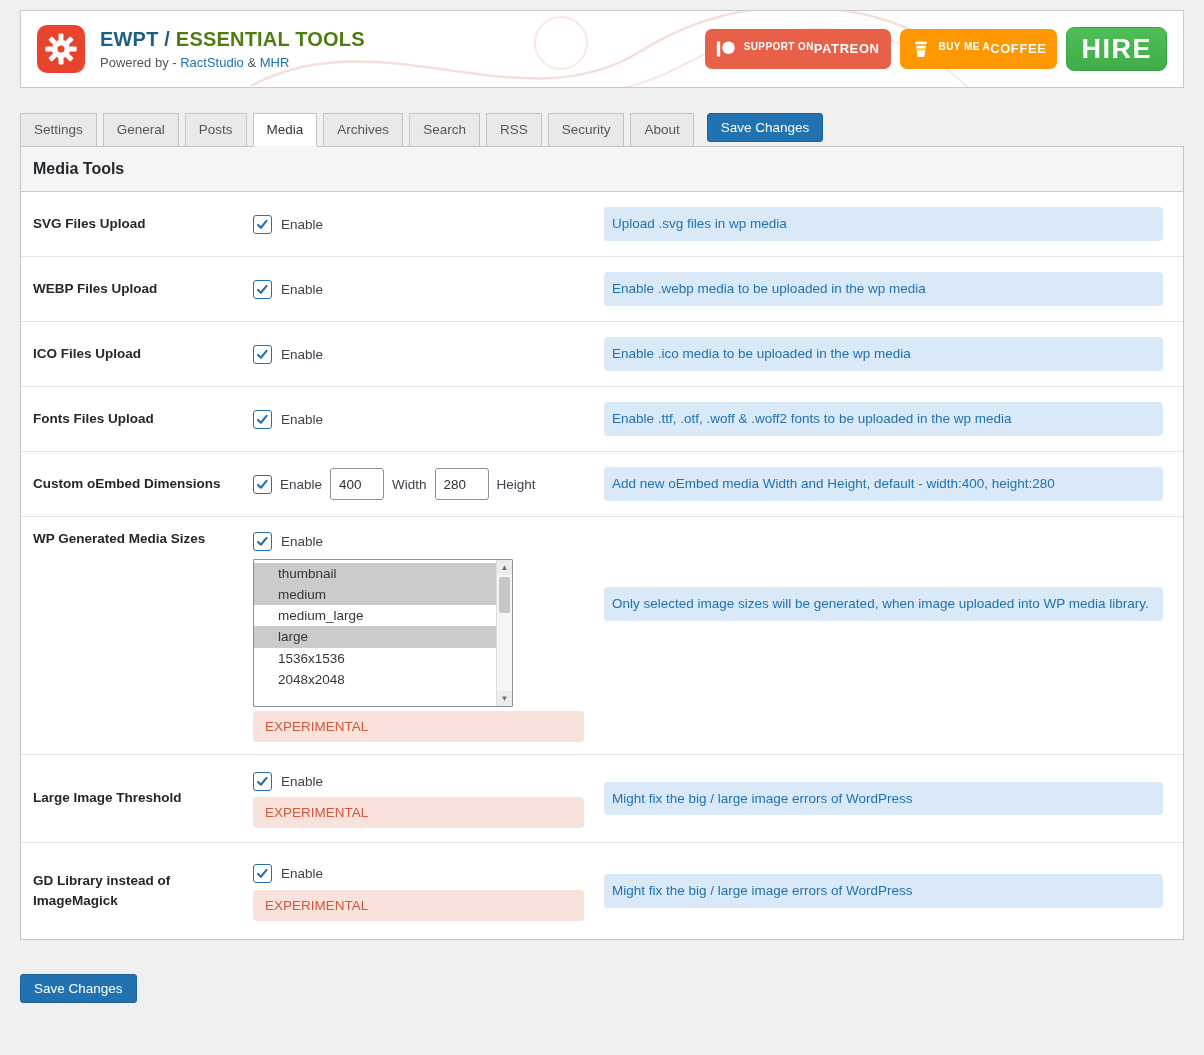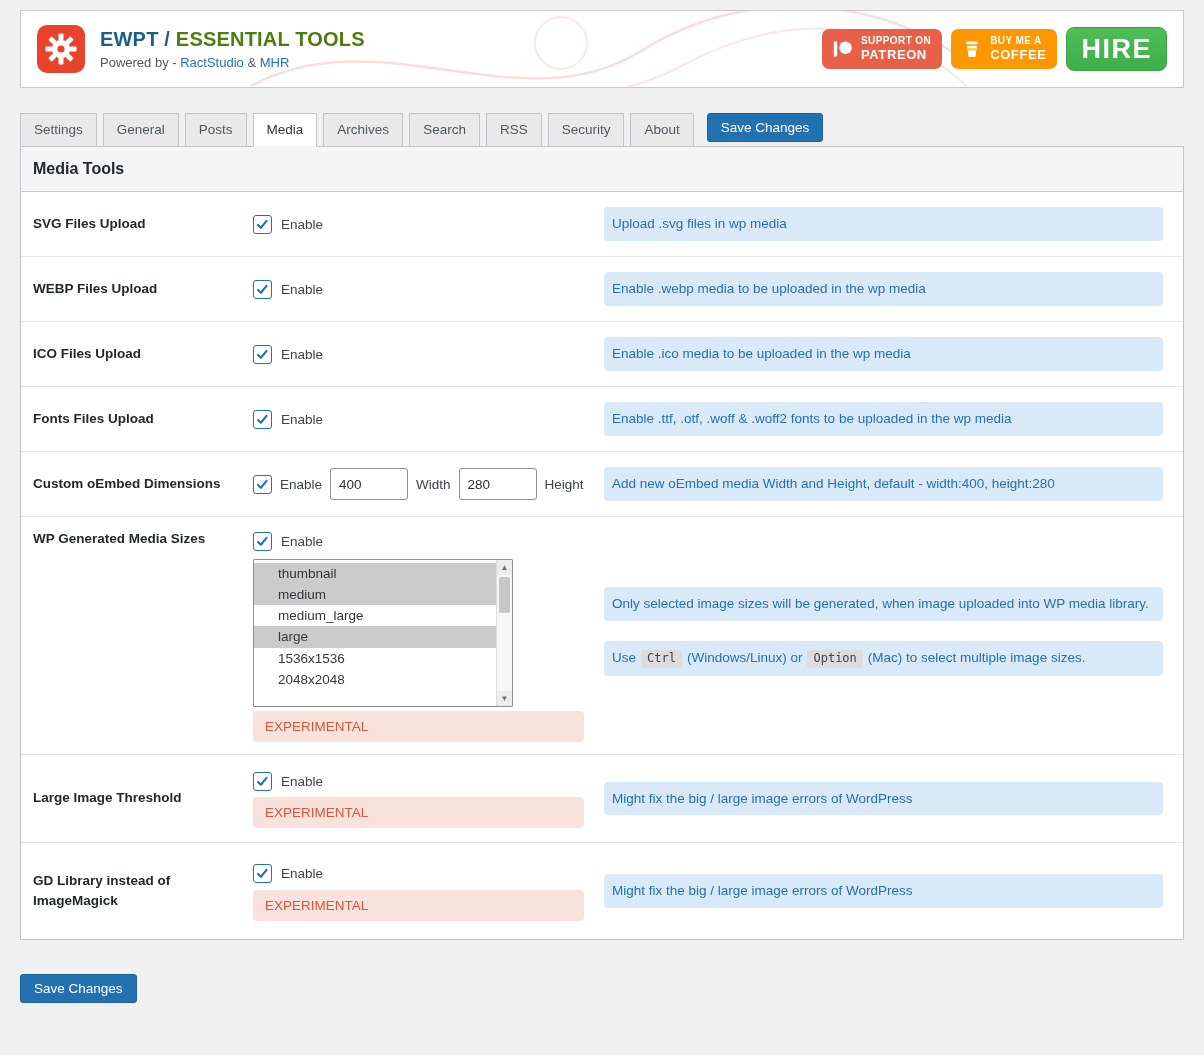--- a/index.html
+++ b/index.html
@@ -28,21 +28,21 @@
   .app-title { font-size: 20px; font-weight: bold; letter-spacing: .2px; }
   .app-title .t1 { color: #1b5e87; }
   .app-title .t2 { color: #4d7c0f; }
   .powered { margin-top: 4px; font-size: 13px; color: #50575e; }
   .powered a { color: #2271b1; text-decoration: none; cursor: pointer; }
   .header-actions { margin-left: auto; display: flex; gap: 9px; align-items: center; position: relative; z-index: 1; }
   .hbtn {
     display: flex; align-items: center; gap: 8px; border-radius: 7px;
     padding: 6px 11px; color: #fff; text-decoration: none; height: 40px; cursor: pointer;
   }
-  .hbtn .lines { display: flex; flex-direction: column; line-height: 1.18; }
+  .hbtn .lines { display: flex; flex-direction: row; line-height: 1.18; }
   .hbtn .l1 { font-size: 10px; font-weight: bold; letter-spacing: .4px; white-space: nowrap; }
   .hbtn .l2 { font-size: 13px; font-weight: bold; letter-spacing: .6px; white-space: nowrap; }
   .patreon { background: #e96049; }
   .coffee  { background: #ff9800; }
   .hire {
     background: linear-gradient(#4fbe59, #3fae49); border: 1px solid #39a342;
     font-size: 27px; font-weight: bold; letter-spacing: 1.5px;
     padding: 3px 14px; border-radius: 8px; height: 44px; display: flex; align-items: center;
   }
 
@@ -96,21 +96,21 @@
   }
   .checkbox {
     width: 19px; height: 19px; border: 1px solid #2271b1; border-radius: 3px;
     background: #fff; display: inline-flex; align-items: center; justify-content: center;
     flex-shrink: 0; cursor: pointer;
   }
   .checkbox svg { visibility: hidden; }
   .checkbox.selected svg { visibility: visible; }
   .enable-label, .dim-label { font-size: 13.5px; color: #3c434a; }
   .num-input {
-    width: 78px; height: 32px; border: 1px solid #8c8f94; border-radius: 3px;
+    width: 54px; height: 32px; border: 1px solid #8c8f94; border-radius: 3px;
     padding: 0 8px; font-size: 13.5px; color: #2c3338;
     font-family: "Liberation Sans", sans-serif;
   }
 
   
   .listbox {
     margin-top: 6px; width: 260px; height: 148px; border: 1px solid #8c8f94;
     background: #fff; display: flex; border-radius: 1px; overflow: hidden;
   }
   .lb-options { flex: 1; overflow: hidden; padding-top: 3px; }
@@ -320,23 +320,20 @@
           <div class="lb-scroll">
             <span class="lb-arrow">▲</span>
             <span class="lb-thumb"></span>
             <span class="lb-arrow">▼</span>
           </div>
         </div>
         <div class="exp-pill">EXPERIMENTAL</div>
       </div>
       <div class="col-info sizes">
         <div class="info-pill">Only selected image sizes will be generated, when image uploaded into WP media library.</div>
-        <div class="info-pill">
-          <span>Use</span><span class="kbd">Ctrl</span><span>(Windows/Linux) or</span><span class="kbd">Option</span><span>(Mac) to select multiple image sizes.</span>
-        </div>
       </div>
     </div>
 
     <div class="trow h88">
       <div class="col-label">Large Image Threshold</div>
       <div class="col-ctrl stack">
         <div class="enable-line">
           <span class="checkbox selected">
             <svg width="13" height="13" viewBox="0 0 16 16">
                 <path d="M2.5 8.5l3.5 3.5 7-8.5" fill="none" stroke="#2271b1" stroke-width="2.6" stroke-linecap="round" stroke-linejoin="round"></path>

